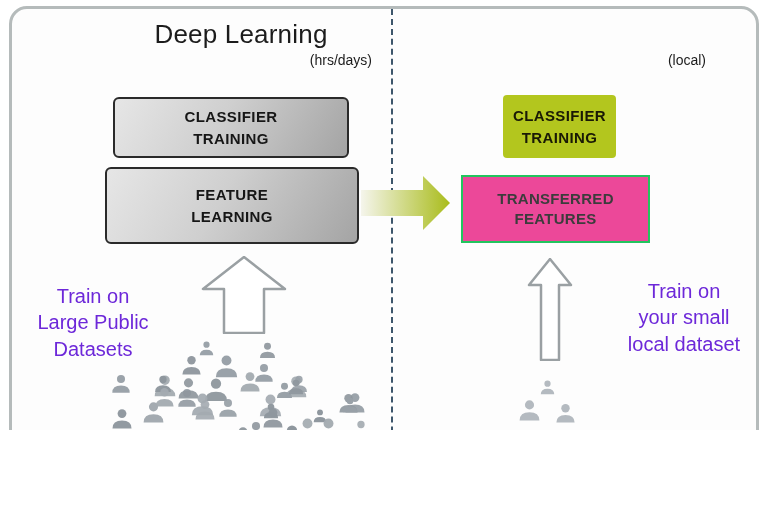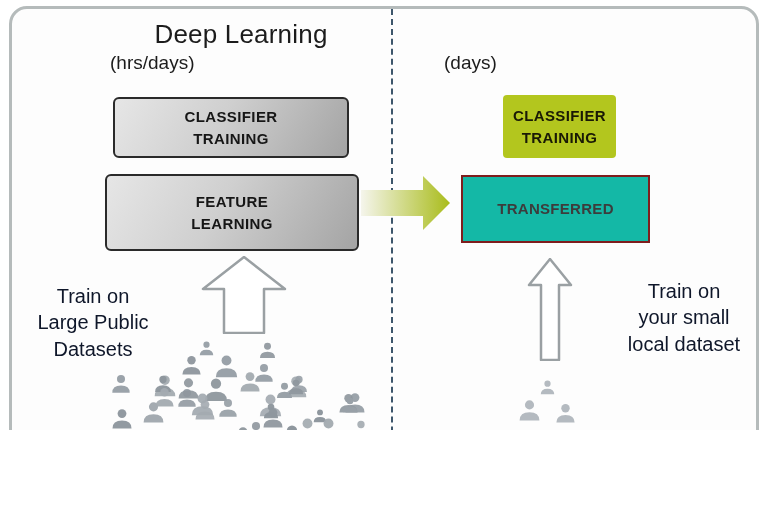--- a/index.html
+++ b/index.html
@@ -26,23 +26,23 @@
   }
   .title {
     position: absolute;
     font-size: 26px;
     color: #1c1c1c;
     text-align: center;
     letter-spacing: 0.2px;
   }
   .subtitle {
     position: absolute;
-    font-size: 19px;
+    font-size: 14px;
     color: #1c1c1c;
-    text-align: left;
+    text-align: right;
   }
   .gray-box {
     position: absolute;
     background: linear-gradient(120deg, #e6e6e6 0%, #cfcfcf 45%, #a4a4a4 100%);
     border: 2px solid #2a2a2a;
     border-radius: 6px;
     display: flex; align-items: center; justify-content: center;
     text-align: center;
     font-weight: bold;
     font-size: 15px;
@@ -63,59 +63,59 @@
     font-size: 15px;
     letter-spacing: 0.4px;
     color: #191905;
     line-height: 1.45;
     white-space: pre-line;
   }
   .transfer-box {
     position: absolute;
     left: 461px; top: 175px;
     width: 189px; height: 68px;
-    background: #14b8a6;
-    border: 2px solid #7f1d1d;
+    background: #ec4899;
+    border: 2px solid #22c55e;
     display: flex; flex-direction: column;
     align-items: center; justify-content: center;
     text-align: center;
     line-height: 1.35;
   }
   .transfer-box .line { font-size: 15px; font-weight: bold; color: #3c3c3c; letter-spacing: 0.3px; }
   .transfer-box .hl {
     font-size: 16px; font-weight: bold;
     color: var(--teal, #0097a7);
     background: var(--teal_bg, #cdf3f6);
     padding: 0 3px;
     letter-spacing: 0.3px;
   }
   .caption {
     position: absolute;
     font-size: 20px;
-    color: #0f172a;
+    color: #6d28d9;
     text-align: center;
     line-height: 1.32;
     white-space: pre-line;
   }
   .icon-abs { position: absolute; }
   svg { display: block; }
 </style>
 </head>
 <body>
 
 <div id="stage">
   <div class="frame"></div>
   <div class="divider"></div>
 
   <div class="title" style="left:110px; top:19px; width:262px;">Deep Learning</div>
   <div class="subtitle" style="left:110px; top:52px; width:262px;">(hrs/days)</div>
 
   <div class="gray-box" style="left:113px; top:97px; width:236px; height:61px;">CLASSIFIER
 TRAINING</div>
-  <div class="gray-box" style="left:105px; top:174px; width:254px; height:77px;text-align:center;">FEATURE
+  <div class="gray-box" style="left:105px; top:167px; width:254px; height:77px;text-align:center;">FEATURE
 LEARNING</div>
 
   <div class="icon-abs" style="left:201px; top:256px;">
     <svg width="86" height="78" viewBox="0 0 86 78">
       <polygon points="43,1 2,33 23,33 23,77 63,77 63,33 84,33" fill="#ffffff" stroke="#9aa0a3" stroke-width="2.5" stroke-linejoin="round"></polygon>
     </svg>
   </div>
 
   <div class="caption" style="left:18px; top:283px; width:150px;">Train on
 Large Public
@@ -417,27 +417,28 @@
       <defs>
         <linearGradient id="ag" x1="0" y1="0" x2="1" y2="0">
           <stop offset="0" stop-color="#f5f5ec"></stop>
           <stop offset="1" stop-color="#a9bc1b"></stop>
         </linearGradient>
       </defs>
       <polygon points="0,15 62,15 62,1 89,28 62,55 62,41 0,41" fill="url(#ag)"></polygon>
     </svg>
   </div>
 
-  <div class="subtitle" style="left:444px; top:52px; width:262px;">(days)</div>
+  <div class="subtitle" style="left:444px; top:52px; width:262px;">(local)</div>
 
   <div class="green-box">CLASSIFIER
 TRAINING</div>
 
   <div class="transfer-box">
     <span class="line">TRANSFERRED</span>
+    <span class="line">FEATURES</span>
   </div>
 
   <div class="icon-abs" style="left:527px; top:258px;">
     <svg width="46" height="103" viewBox="0 0 46 103">
       <polygon points="23,1 2,27 14,27 14,102 32,102 32,27 44,27" fill="#ffffff" stroke="#9aa0a3" stroke-width="2.5" stroke-linejoin="round"></polygon>
     </svg>
   </div>
 
   <div class="caption" style="left:608px; top:278px; width:152px;">Train on
 your small

